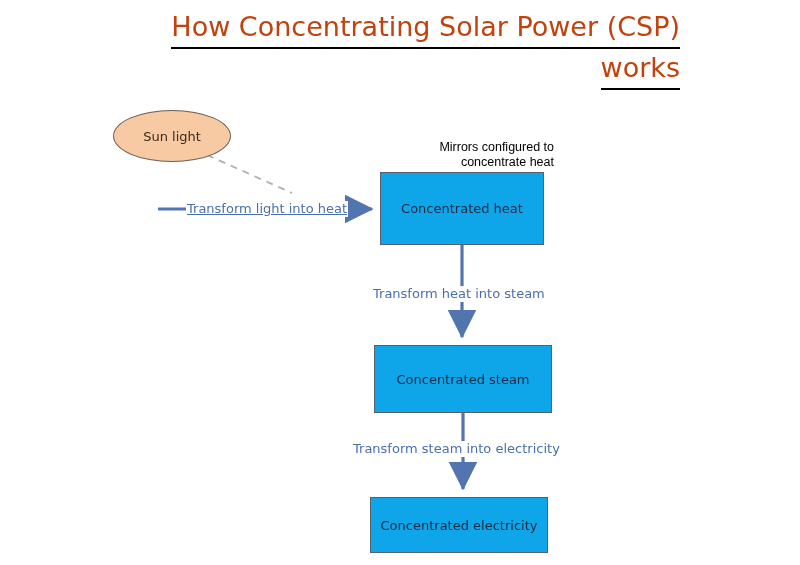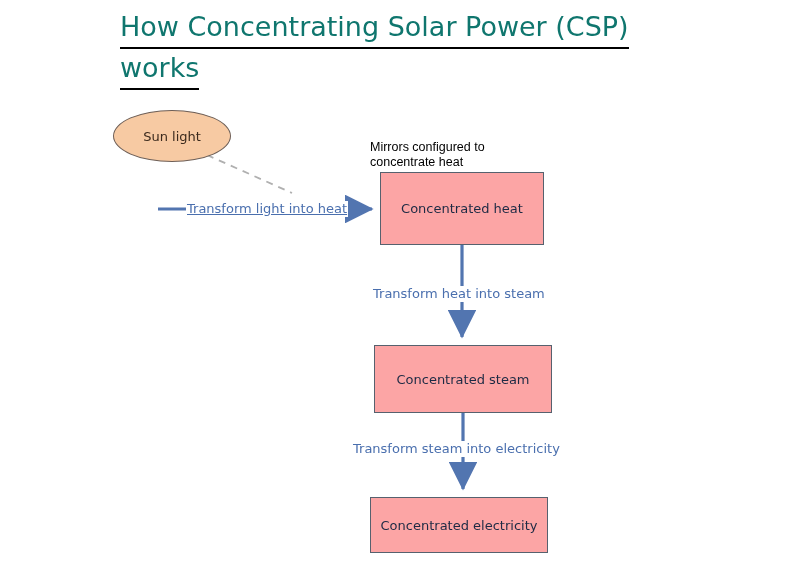--- a/index.html
+++ b/index.html
@@ -15,26 +15,26 @@
     overflow: hidden;
     font-family: "DejaVu Sans", sans-serif;
   }
 
   
   #title {
     position: absolute;
     left: 120px;
     top: 8px;
     width: 560px;
-    text-align: left;
+    text-align: right;
     font-family: "DejaVu Sans", sans-serif;
     font-size: 27px;
     font-weight: 400;
     line-height: 38px;
-    color: #0f766e;
+    color: #c2410c;
     letter-spacing: 0px;
   }
   #title .tline {
     display: inline-block;
     border-bottom: 2px solid #000000;
     padding-bottom: 1px;
   }
 
   
   #connectors {
@@ -63,21 +63,21 @@
   #sun-node .node-text {
     font-family: "DejaVu Sans", sans-serif;
     font-size: 13px;
     color: #3b2a1d;
     white-space: nowrap;
   }
 
   
   .proc-box {
     position: absolute;
-    background: #fca5a5;
+    background: #0ea5e9;
     border: 1.8px solid #56616e;
     box-sizing: border-box;
     display: flex;
     align-items: center;
     justify-content: center;
   }
   .proc-box .node-text {
     font-family: "DejaVu Sans", sans-serif;
     font-size: 13px;
     color: #1d2a44;
@@ -87,21 +87,21 @@
   #box-heat        { left: 380px; top: 172px; width: 164px; height: 73px; }
   #box-steam       { left: 374px; top: 345px; width: 178px; height: 68px; }
   #box-electricity { left: 370px; top: 497px; width: 178px; height: 56px; }
 
   
   #mirrors-caption {
     position: absolute;
     left: 370px;
     top: 140px;
     width: 184px;
-    text-align: left;
+    text-align: right;
     font-family: "Liberation Sans", sans-serif;
     font-size: 12.5px;
     line-height: 15px;
     color: #000000;
   }
 
   
   .edge-label {
     position: absolute;
     font-family: "DejaVu Sans", sans-serif;

